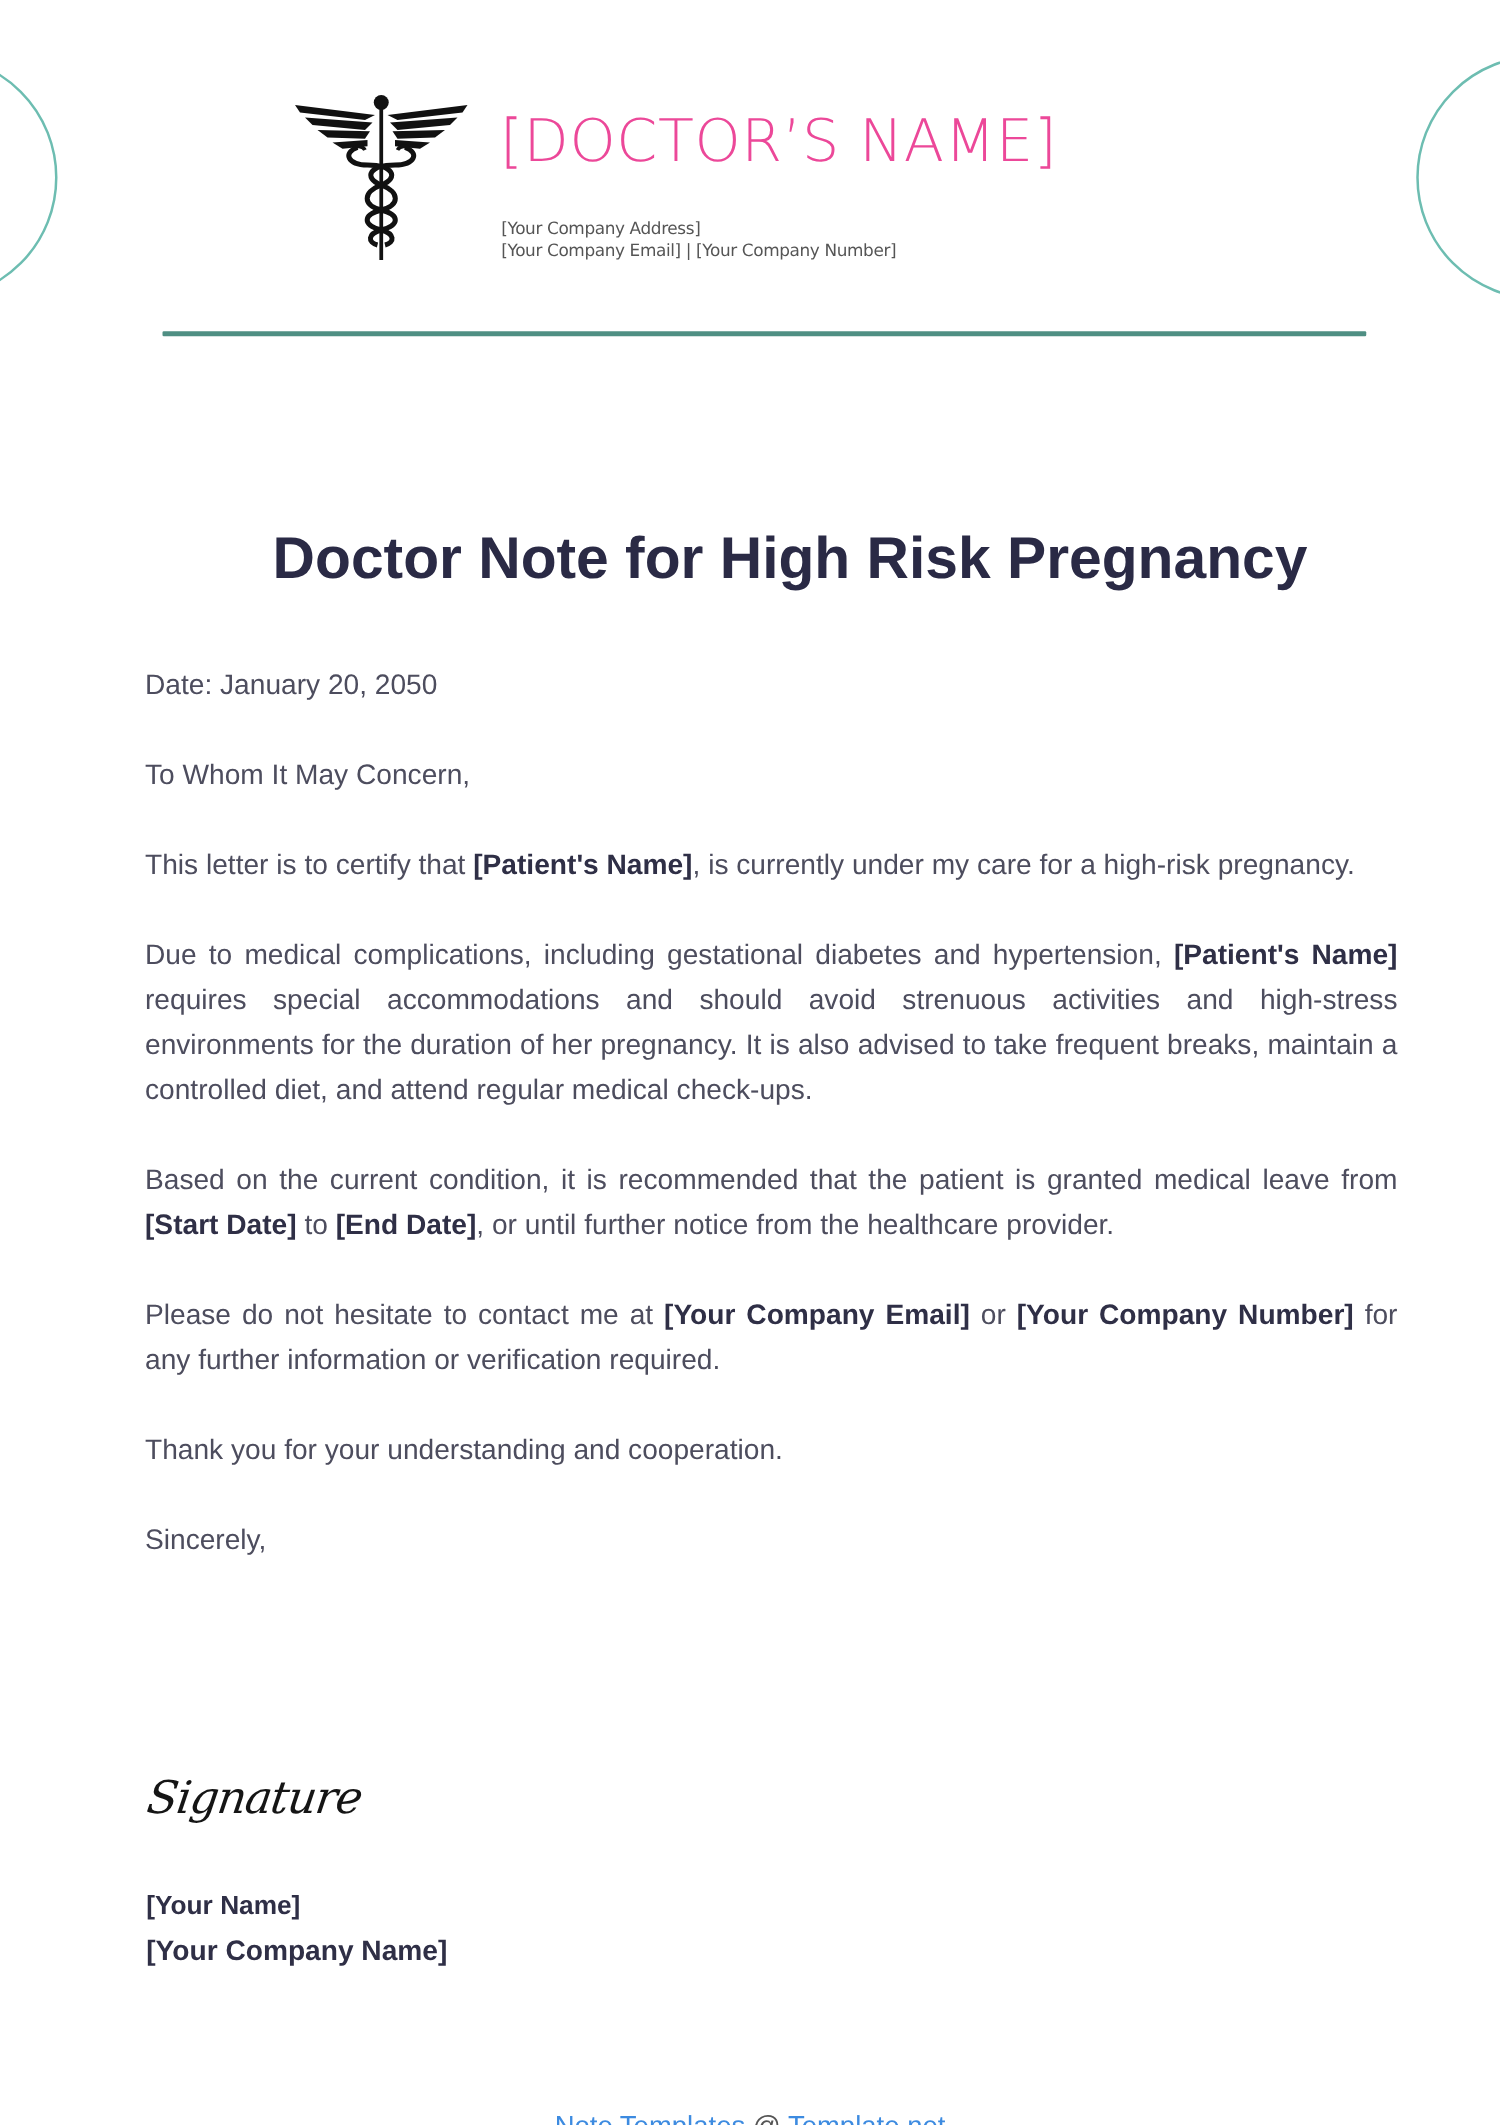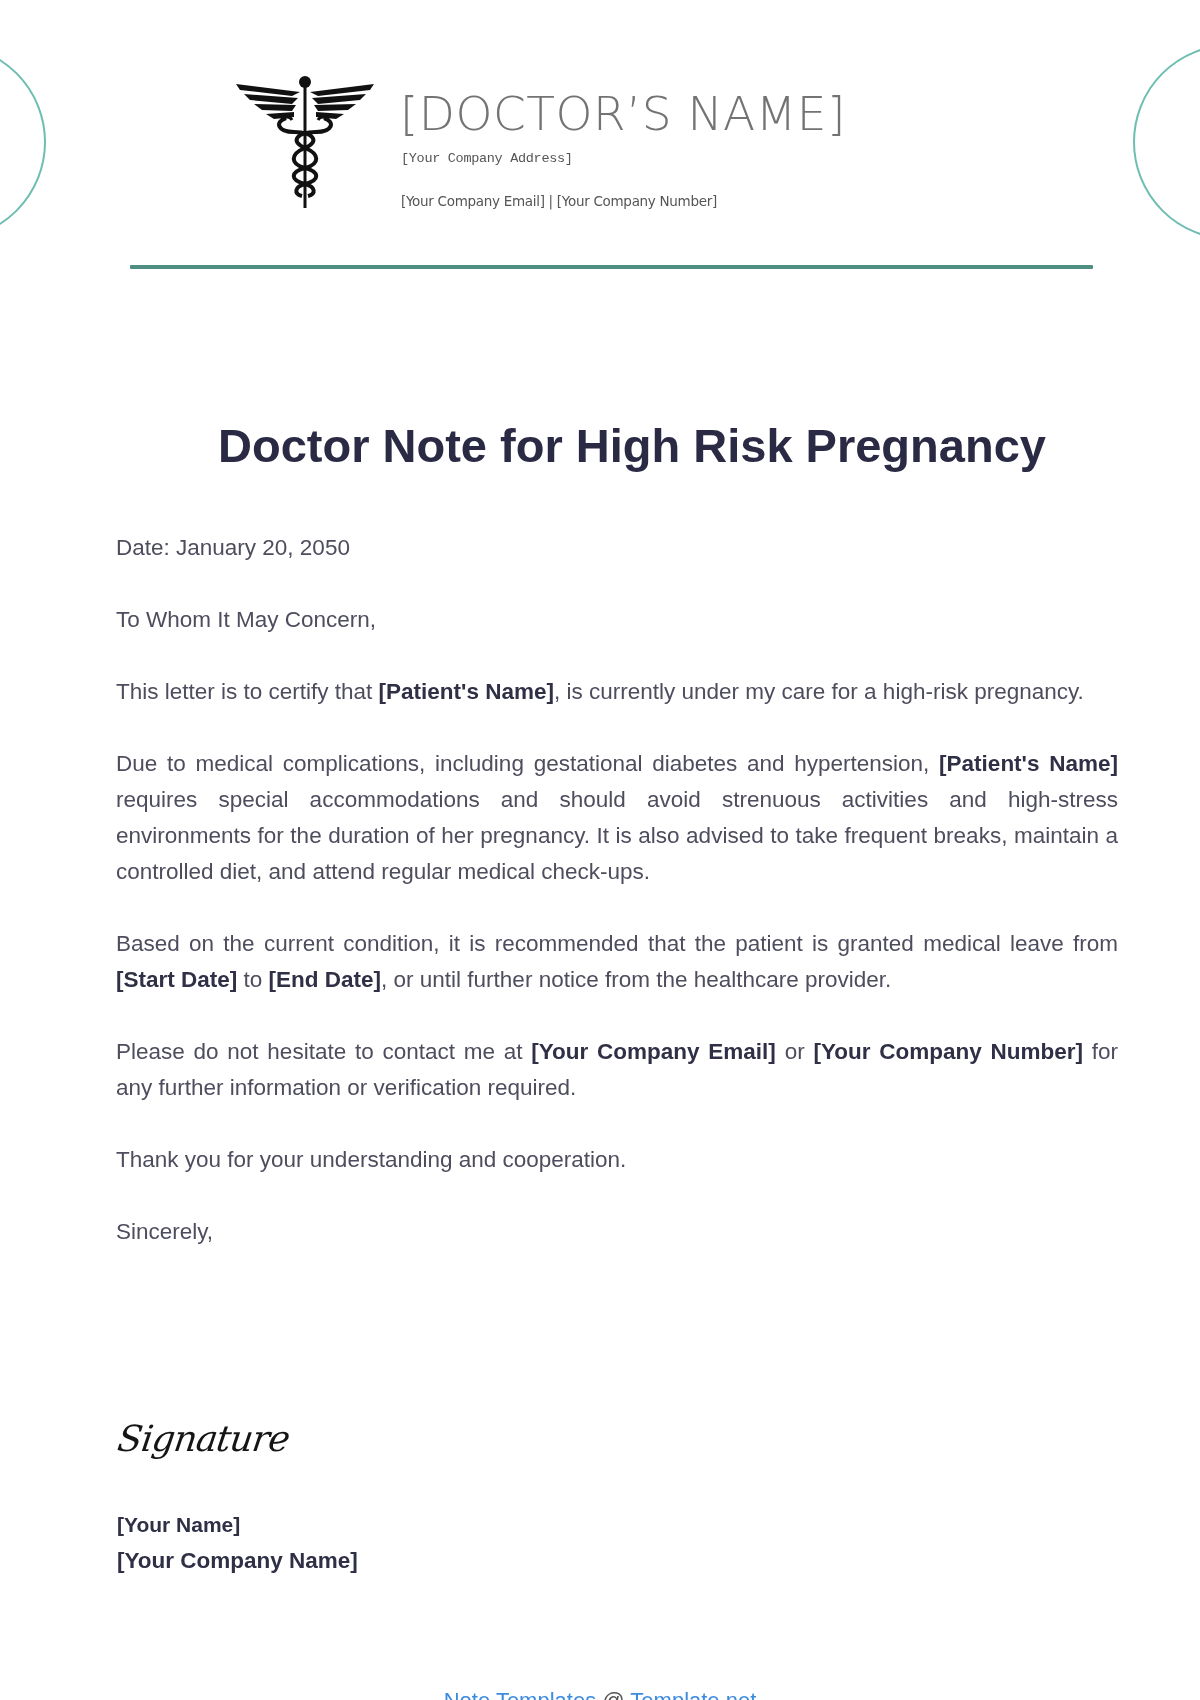--- a/index.html
+++ b/index.html
@@ -34,34 +34,34 @@
       height: 136px;
     }
     .doctor-name {
       position: absolute;
       left: 400px;
       top: 84px;
       font-family: "DejaVu Sans", sans-serif;
       font-weight: 200;
       font-size: 47px;
       letter-spacing: 0.5px;
-      color: #737373;
+      color: #ec4899;
       white-space: nowrap;
       line-height: 60px;
     }
     .contact-line {
       position: absolute;
       left: 401px;
       font-family: "DejaVu Sans", sans-serif;
       font-size: 13.5px;
       color: #555;
       white-space: nowrap;
       letter-spacing: -0.3px;
     }
-    .contact-line.l1 { top: 151px; font-family: Liberation Mono, monospace; }
+    .contact-line.l1 { top: 175px; }
     .contact-line.l2 { top: 193px; }
 
     .rule {
       position: absolute;
       left: 130px;
       top: 265px;
       width: 963px;
       height: 4px;
       background: #4f8f83;
       border-radius: 1px;

